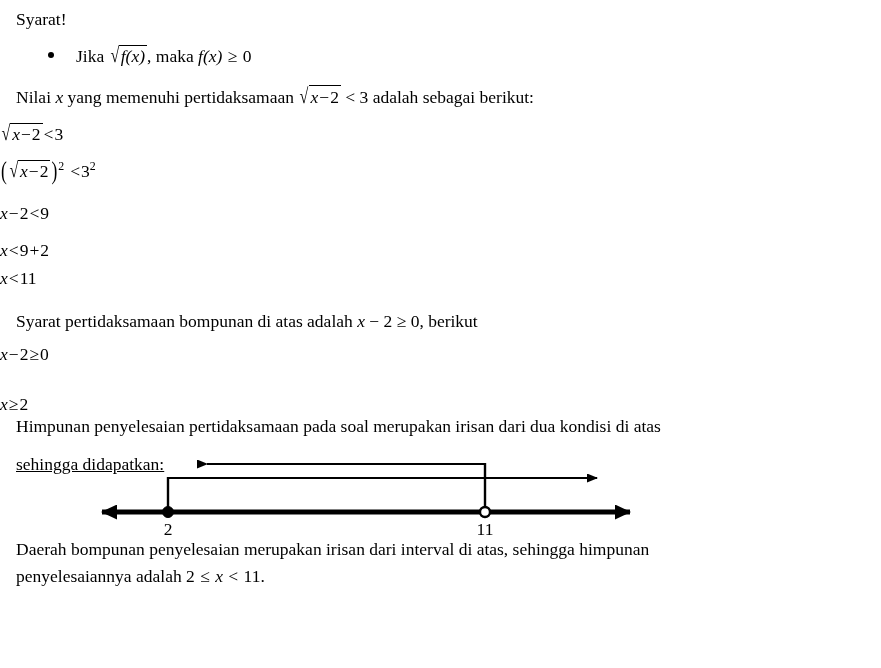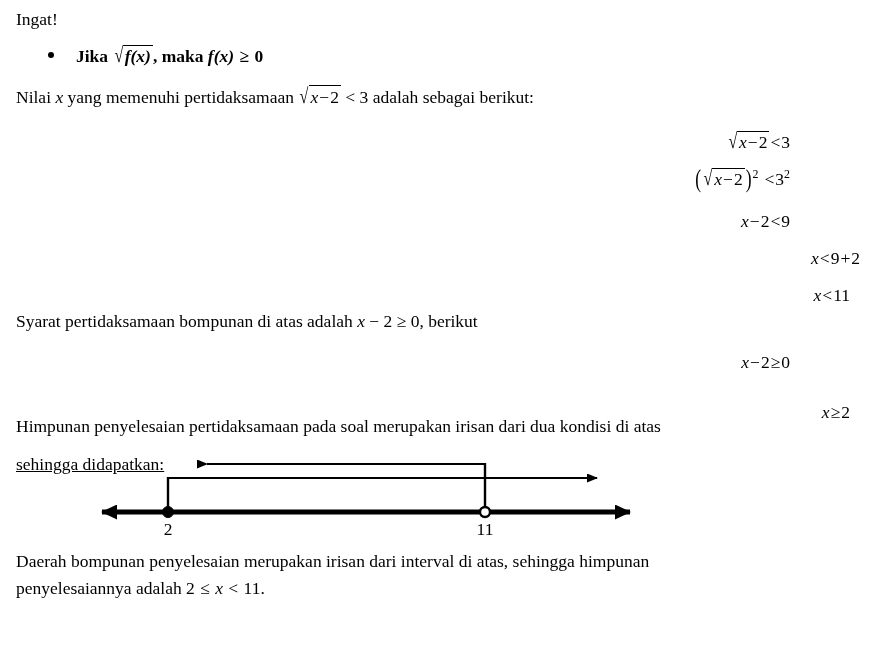--- a/index.html
+++ b/index.html
@@ -32,35 +32,33 @@
   }
   .para.wrapped {
     white-space: normal;
     width: 745px;
     line-height: 1.55;
   }
   .centered {
     position: absolute;
     left: 0;
     width: 790px;
-    text-align: right;
-    font-size: 17.5px;
-    white-space: nowrap;
-    margin-top: 8px;
+    text-align: left;
+    font-size: 17.5px;
+    white-space: nowrap;
   }
 
   
   .bullet-row {
     position: absolute;
     left: 16px;
     font-size: 17.5px;
     display: flex;
     align-items: baseline;
     white-space: nowrap;
-    font-weight: bold;
   }
   .bullet-dot {
     display: inline-block;
     width: 6px;
     height: 6px;
     border-radius: 50%;
     background: #000;
     margin-left: 32px;
     margin-right: 22px;
     position: relative;
@@ -135,38 +133,38 @@
     text-decoration: underline;
     text-underline-offset: 3px;
     white-space: nowrap;
   }
 </style>
 </head>
 <body>
 
 <div class="page">
 
-  <div class="para" style="top: 8px;">Ingat!</div>
+  <div class="para" style="top: 8px;">Syarat!</div>
 
   <div class="bullet-row" style="top: 45px;">
     <span class="bullet-dot"></span>
     <span><span class="mn">Jika </span><span class="sqrt"><span class="radical">√</span><span class="radicand mi">f(x)</span></span><span class="mn">, maka </span><span class="mi">f(x)</span><span class="op"> ≥ </span><span class="mn">0</span></span>
   </div>
 
   <div class="para" style="top: 85px;"><span class="mn">Nilai </span><span class="mi">x</span><span class="mn"> yang memenuhi pertidaksamaan </span><span class="sqrt"><span class="radical">√</span><span class="radicand"><span class="mi">x</span><span class="op">−</span><span class="mn">2</span></span></span><span class="mn"> &lt; 3 adalah sebagai berikut:</span></div>
 
   <div class="centered" style="top: 123px;"><span class="sqrt"><span class="radical">√</span><span class="radicand"><span class="mi">x</span><span class="op">−</span><span class="mn">2</span></span></span><span class="op">&lt;</span><span class="mn">3</span></div>
 
   <div class="centered" style="top: 160px;"><span class="paren-big">(</span><span class="sqrt"><span class="radical">√</span><span class="radicand"><span class="mi">x</span><span class="op">−</span><span class="mn">2</span></span></span><span class="paren-big">)</span><span class="sup">2</span><span class="op" style="padding-left:6px;">&lt;</span><span class="mn">3</span><span class="sup">2</span></div>
 
   <div class="centered" style="top: 203px;"><span class="mi">x</span><span class="op">−</span><span class="mn">2</span><span class="op">&lt;</span><span class="mn">9</span></div>
 
   <div class="centered" style="top: 240px; width: 860px;"><span class="mi">x</span><span class="op">&lt;</span><span class="mn">9</span><span class="op">+</span><span class="mn">2</span></div>
 
-  <div class="centered" style="top: 277px; width: 850px;"><span class="mi">x</span><span class="op">&lt;</span><span class="mn">11</span></div>
+  <div class="centered" style="top: 268px; width: 850px;"><span class="mi">x</span><span class="op">&lt;</span><span class="mn">11</span></div>
 
   <div class="para" style="top: 310px;"><span class="mn">Syarat pertidaksamaan bompunan di atas adalah </span><span class="mi">x</span><span class="mn"> − 2 ≥ 0</span><span class="mn">, berikut</span></div>
 
   <div class="centered" style="top: 344px;"><span class="mi">x</span><span class="op">−</span><span class="mn">2</span><span class="op">≥</span><span class="mn">0</span></div>
 
   <div class="centered" style="top: 394px; width: 850px;"><span class="mi">x</span><span class="op">≥</span><span class="mn">2</span></div>
 
   <div class="para" style="top: 415px;">Himpunan penyelesaian pertidaksamaan pada soal merupakan irisan dari dua kondisi di atas</div>
   <div class="para" style="top: 453px; text-decoration: underline;">sehingga didapatkan:</div>
 
@@ -199,16 +197,16 @@
 
       <circle cx="168" cy="72" r="5.5" fill="#000" stroke="#000" stroke-width="1"></circle>
 
       <circle cx="485" cy="72" r="5" fill="#fff" stroke="#000" stroke-width="2.4"></circle>
     </svg>
 
     <div class="nl-label" style="left: 152px; top: 79px; width: 32px;">2</div>
     <div class="nl-label" style="left: 469px; top: 79px; width: 32px;">11</div>
   </div>
 
-  <div class="para wrapped" style="top: 548px;"><span class="mn">Daerah bompunan penyelesaian merupakan irisan dari interval di atas, sehingga himpunan penyelesaiannya adalah </span><span class="mn">2</span><span class="op"> ≤ </span><span class="mi">x</span><span class="op"> &lt; </span><span class="mn">11</span><span class="mn">.</span></div>
+  <div class="para wrapped" style="top: 536px;"><span class="mn">Daerah bompunan penyelesaian merupakan irisan dari interval di atas, sehingga himpunan penyelesaiannya adalah </span><span class="mn">2</span><span class="op"> ≤ </span><span class="mi">x</span><span class="op"> &lt; </span><span class="mn">11</span><span class="mn">.</span></div>
 
 
 </div>
 
 </body></html>

